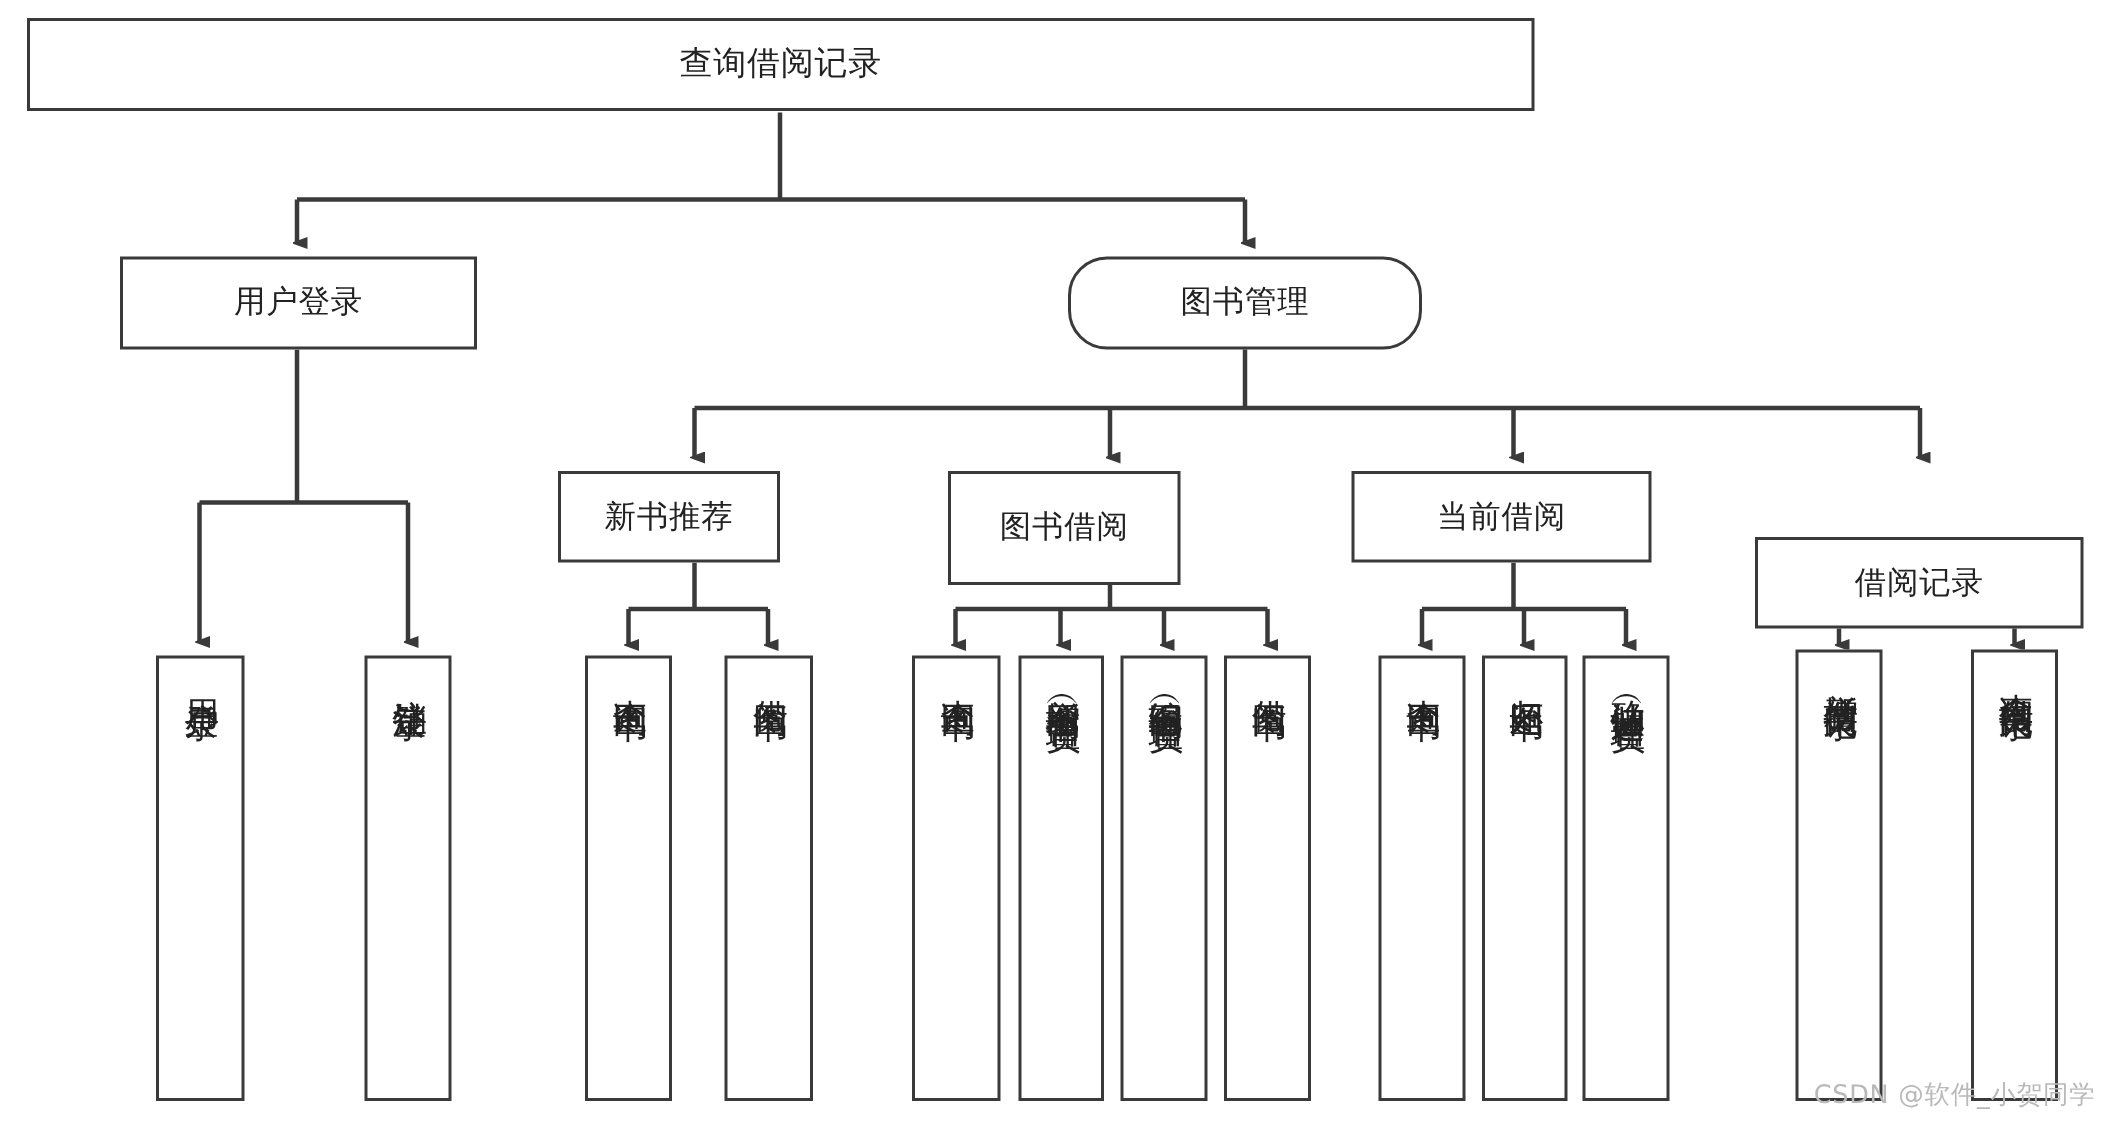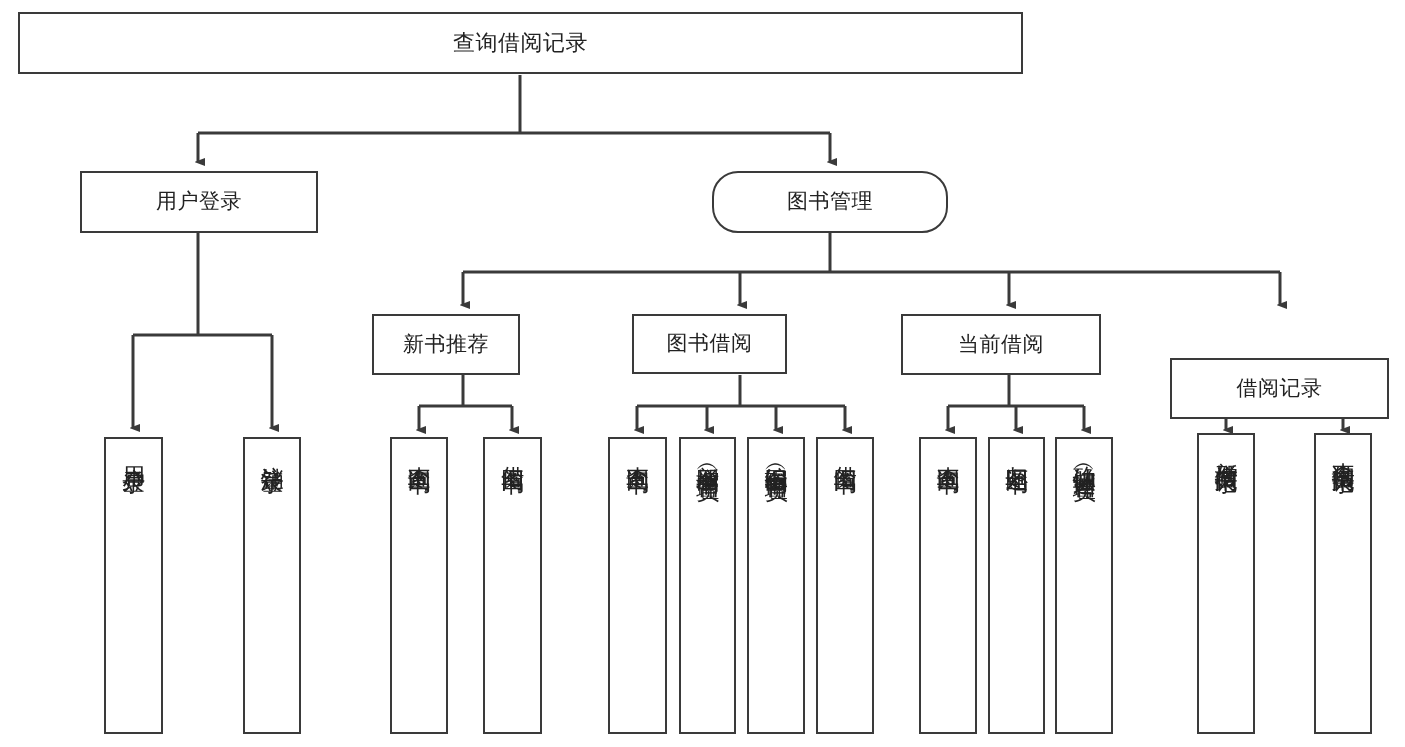--- a/index.html
+++ b/index.html
@@ -132,21 +132,21 @@
   <div class="node h-node" style="left:80px; top:171px; width:238px; height:62px;">
     <span class="lbl">用户登录</span>
   </div>
   <div class="node h-node" style="left:712px; top:171px; width:236px; height:62px;border-radius:26px;">
     <span class="lbl">图书管理</span>
   </div>
 
   <div class="node h-node" style="left:372px; top:314px; width:148px; height:61px;">
     <span class="lbl">新书推荐</span>
   </div>
-  <div class="node h-node" style="left:632px; top:314px; width:155px; height:60px;">
+  <div class="node h-node" style="left:632px; top:314px; width:155px; height:76px;">
     <span class="lbl">图书借阅</span>
   </div>
   <div class="node h-node" style="left:901px; top:314px; width:200px; height:61px;">
     <span class="lbl">当前借阅</span>
   </div>
   <div class="node h-node" style="left:1170px; top:314px; width:219px; height:61px;margin-top:44px;">
     <span class="lbl">借阅记录</span>
   </div>
 
   <div class="node v-node" style="left:104px; top:437px; width:59px; height:297px;">
@@ -186,14 +186,15 @@
     <span class="lbl">确认归还（管理员）</span>
   </div>
 
   <div class="node v-node" style="left:1197px; top:433px; width:58px; height:301px;">
     <span class="lbl">新增借阅记录</span>
   </div>
   <div class="node v-node" style="left:1314px; top:433px; width:58px; height:301px;">
     <span class="lbl">查询借阅记录</span>
   </div>
 
+  <div class="watermark">CSDN @软件_小贺同学</div>
 
 </div>
 
 </body></html>

